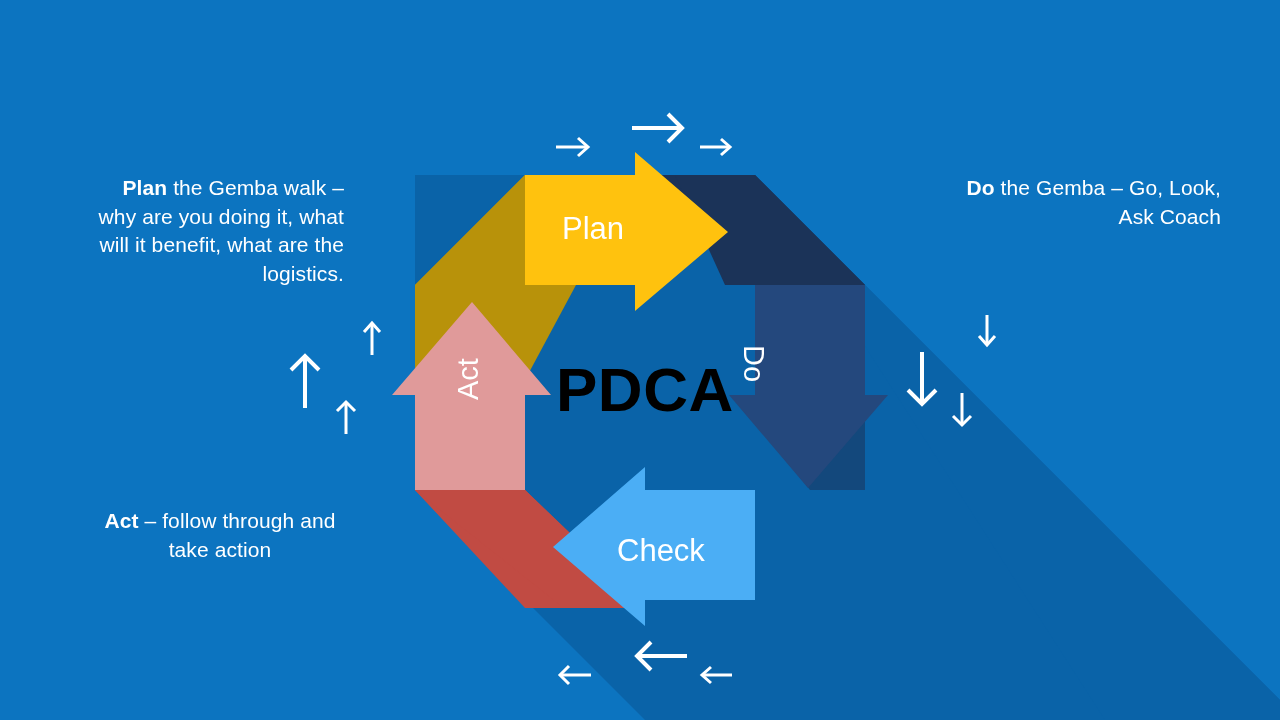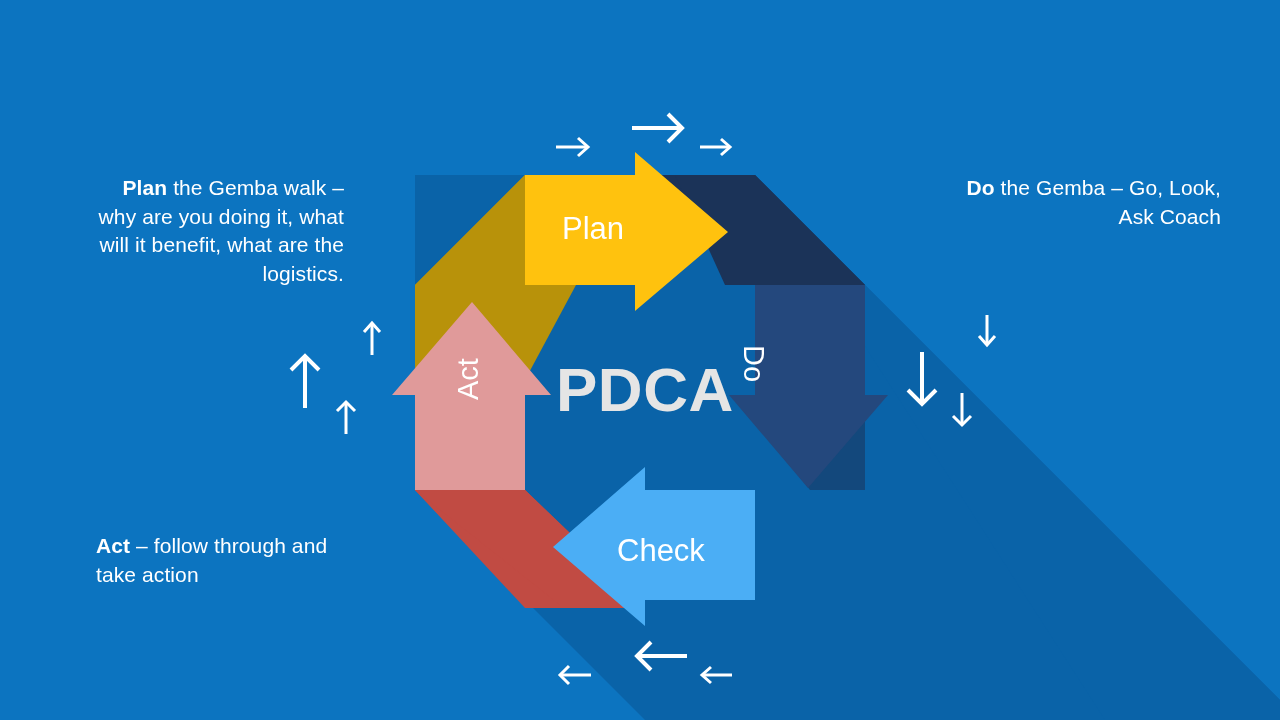--- a/index.html
+++ b/index.html
@@ -33,23 +33,23 @@
   }
   .callout b { font-weight: bold; }
   #callout-plan {
     left: 96px;
     top: 174px;
     width: 248px;
     text-align: right;
   }
   #callout-act {
     left: 96px;
-    top: 532px;
+    top: 507px;
     width: 248px;
-    text-align: left;
+    text-align: center;
   }
   #callout-do {
     left: 961px;
     top: 174px;
     width: 260px;
     text-align: right;
   }
   #callout-check {
     left: 936px;
     top: 511px;
@@ -85,21 +85,21 @@
     top: 400px;
     font-size: 29px;
     transform: rotate(-90deg);
     transform-origin: left top;
     padding-left: -0px;
   }
   #label-pdca {
     position: absolute;
     left: 556px;
     top: 354px;
-    color: #e5e5e5;
+    color: #000000;
     font-size: 62px;
     font-weight: bold;
     letter-spacing: 0.5px;
     white-space: nowrap;
   }
 </style>
 </head>
 <body style="background: rgb(12, 116, 192);">
 
 <div id="slide" style="background: rgb(12, 116, 192);">

